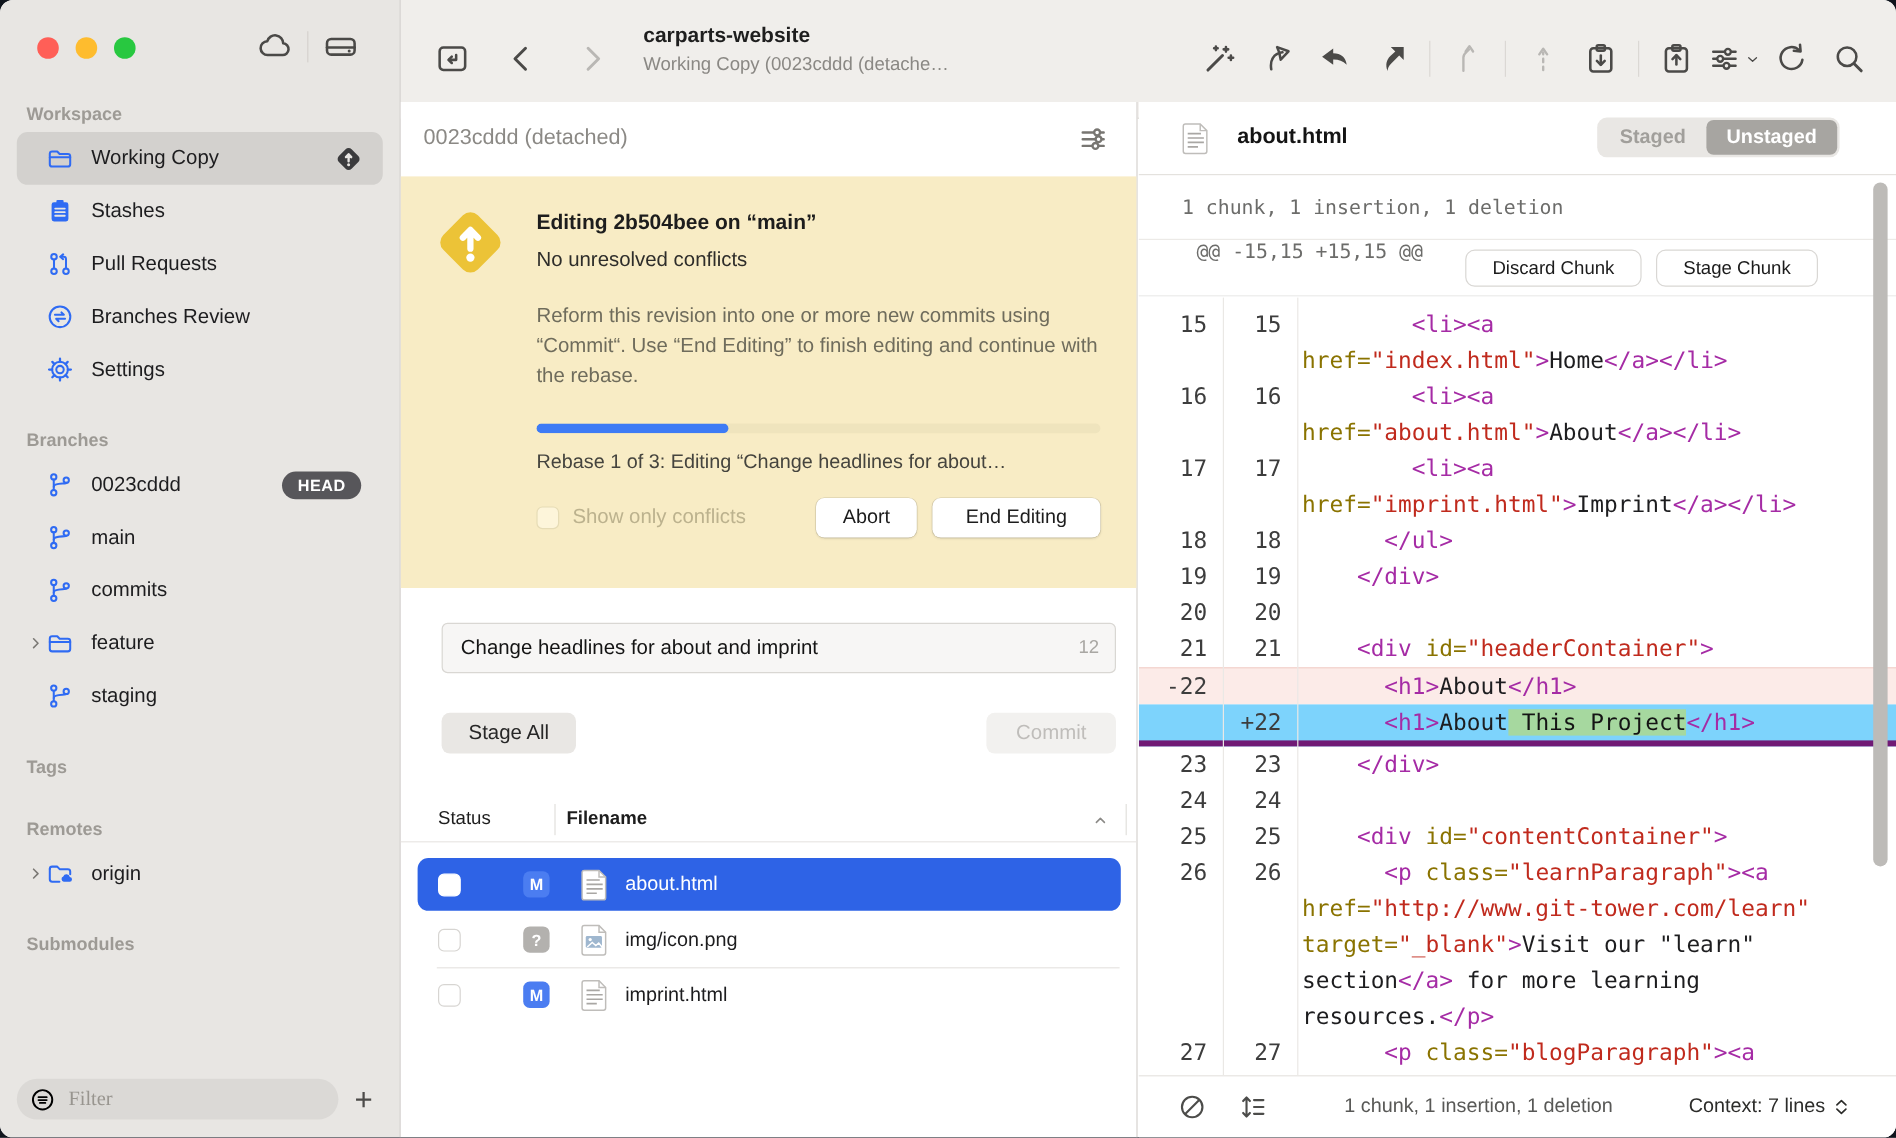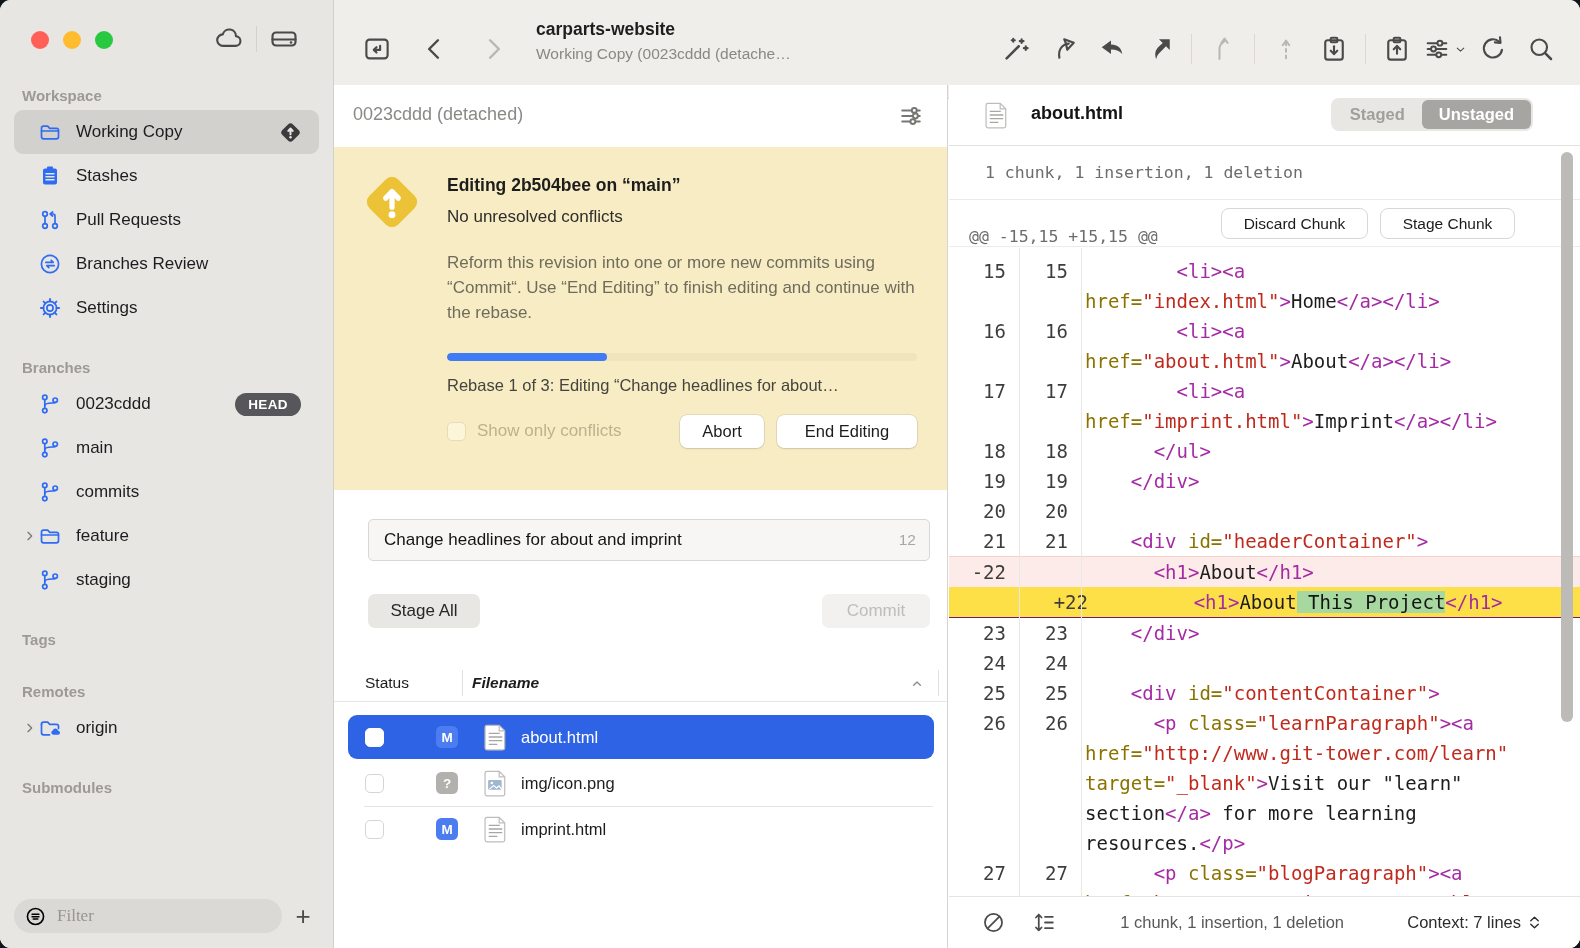--- a/index.html
+++ b/index.html
@@ -66,21 +66,21 @@
 
   .c-input{position:absolute;top:434px;left:34px;width:562px;height:42px;border:1px solid #d9d7d3;border-radius:5px;background:#f7f6f5;}
   .c-input input{width:100%;height:100%;border:none;background:transparent;outline:none;padding:0 40px 0 15px;font-size:17px;color:#141414;font-family:"Liberation Sans",sans-serif;}
   .c-counter{position:absolute;right:13px;top:11px;font-size:15.5px;color:#a9a7a3;}
   .gbtn{position:absolute;top:509px;height:34px;border-radius:7px;display:flex;align-items:center;justify-content:center;font-size:17px;}
   .gbtn.stage{left:34px;width:112px;background:#e9e7e4;color:#272727;}
   .gbtn.commit{left:488px;width:108px;background:#f2f1ef;color:#bfbdba;}
 
   .ft-head{position:absolute;top:583px;left:0;right:0;height:33px;}
   .ft-head .h-status{position:absolute;left:31px;top:6px;font-size:15.5px;color:#1d1d1d;}
-  .ft-head .h-file{position:absolute;left:138px;top:6px;font-size:15.5px;font-weight:700;color:#1d1d1d;font-style:italic;}
+  .ft-head .h-file{position:absolute;left:138px;top:6px;font-size:15.5px;font-weight:700;color:#1d1d1d;}
   .ft-head .hsep1{position:absolute;left:128px;top:2px;width:1px;height:26px;background:#e2e0dd;}
   .ft-head .hsep2{position:absolute;right:8px;top:2px;width:1px;height:26px;background:#e2e0dd;}
   .ft-head .sortchev{position:absolute;right:22px;top:8px;color:#8b8a87;}
   .ft-headline{position:absolute;top:616px;left:0;right:0;height:1px;background:#e9e7e4;}
   .frow{position:absolute;left:14px;width:586px;height:44px;border-radius:9px;display:flex;align-items:center;font-size:16.5px;color:#1d1d1f;}
   .frow.selected{background:#2e63e6;color:#fff;}
   .frow .fchk{width:19px;height:19px;border-radius:5px;margin-left:17px;background:#fff;border:1px solid #d7d5d2;flex:none;}
   .frow.selected .fchk{border-color:#fff;}
   .frow .badge{width:22px;height:22px;border-radius:5.5px;margin-left:52px;display:flex;align-items:center;justify-content:center;color:#fff;font-size:13.5px;font-weight:700;flex:none;}
   .frow .ficon{margin-left:24px;flex:none;}
@@ -89,32 +89,32 @@
 
   
   .rightp{position:absolute;left:949px;top:85px;right:0;bottom:0;background:#fff;}
   .r-header{height:61px;border-bottom:1px solid #e4e2de;position:relative;}
   .r-header .doc{position:absolute;left:34px;top:15px;}
   .r-header .fn{position:absolute;left:82px;top:18px;font-size:18px;font-weight:700;color:#141414;}
   .segmented{position:absolute;right:47px;top:13px;display:flex;background:#e9e7e4;border-radius:8px;padding:2px;}
   .seg{padding:5px 17px;font-size:16.5px;font-weight:600;color:#a19f9b;border-radius:6px;}
   .seg.active{background:#a7a5a1;color:#fff;}
   .r-summary{height:54px;border-bottom:1px solid #eceae7;display:flex;align-items:center;padding-left:36px;font-family:"DejaVu Sans Mono",monospace;font-size:16.5px;color:#6c6c6a;}
-  .r-chunk{height:47px;border-bottom:1px solid #ececea;position:relative;display:flex;align-items:flex-end;padding-left:20px;font-family:"DejaVu Sans Mono",monospace;font-size:16.5px;color:#6c6c6a;}
+  .r-chunk{height:47px;border-bottom:1px solid #ececea;position:relative;display:flex;align-items:flex-start;padding-left:48px;font-family:"DejaVu Sans Mono",monospace;font-size:16.5px;color:#6c6c6a;}
   .cbtn{position:absolute;top:8px;height:31px;border-radius:8px;background:#fff;border:1px solid #d9d7d4;display:flex;align-items:center;justify-content:center;font-family:"Liberation Sans",sans-serif;font-size:15.5px;color:#1b1b1b;}
   .cbtn.discard{right:212px;width:147px;}
   .cbtn.stagec{right:65px;width:135px;}
   .r-diff{position:absolute;top:163px;bottom:52px;left:0;right:0;overflow:hidden;padding-top:8px;font-family:"DejaVu Sans Mono",monospace;font-size:19px;line-height:30px;}
   .dl{display:flex;}
   .dl .on,.dl .nn{flex:none;text-align:right;padding-right:13px;color:#3d3d3d;}
   .dl .on{width:70px;}
   .dl .nn{width:62px;}
   .dl .code{flex:none;width:459px;padding-left:4px;white-space:pre-wrap;overflow-wrap:break-word;color:#1d1d1f;}
   .dl.del{background:#fcebe8;border-top:1px solid #f2d2cb;}
-  .dl.add{background:#fde047;border-bottom:1px solid #701a75;justify-content:space-between;}
+  .dl.add{background:#7dd3fc;border-bottom:5px solid #701a75;}
   .c-t{color:#a52ba5;} .c-a{color:#8a7300;} .c-s{color:#c02a1d;} .c-x{color:#1d1d1f;}
   .c-h{background:#a6d89f;color:#141414;}
   .colline{position:absolute;top:163px;bottom:52px;width:1px;background:#eae8e5;pointer-events:none;}
   .colline.l1{left:70px;} .colline.l2{left:132px;}
   .r-footer{position:absolute;left:0;right:0;bottom:0;height:52px;background:#fff;border-top:1px solid #e6e4e0;display:flex;align-items:center;}
   .r-footer .ficons{display:flex;align-items:center;gap:26px;margin-left:32px;color:#4c4c4a;}
   .r-footer .fsummary{flex:1;text-align:center;font-size:16.5px;color:#58585５６;color:#585856;}
   .r-footer .fcontext{display:flex;align-items:center;gap:6px;margin-right:38px;font-size:16.5px;color:#2c2c2a;}
   .scrollthumb{position:absolute;right:7px;top:67px;width:12px;height:570px;border-radius:6px;background:#bdbbb8;}
 </style>

